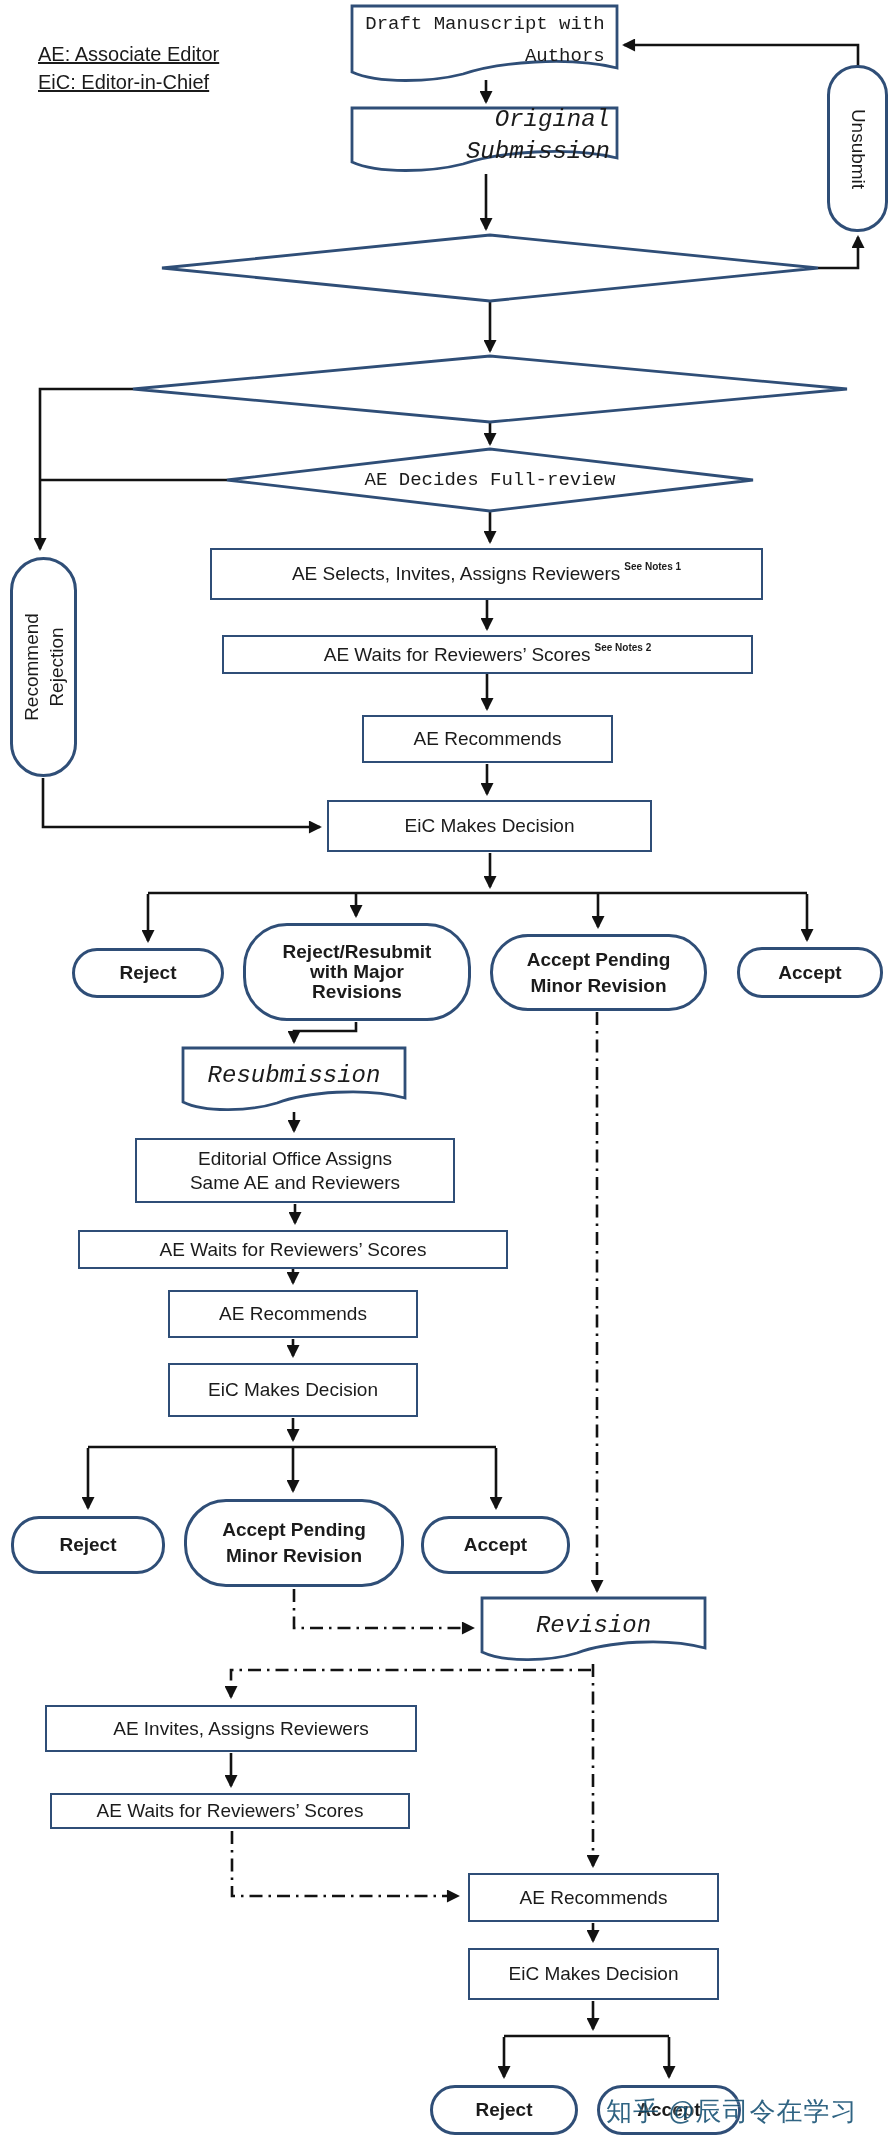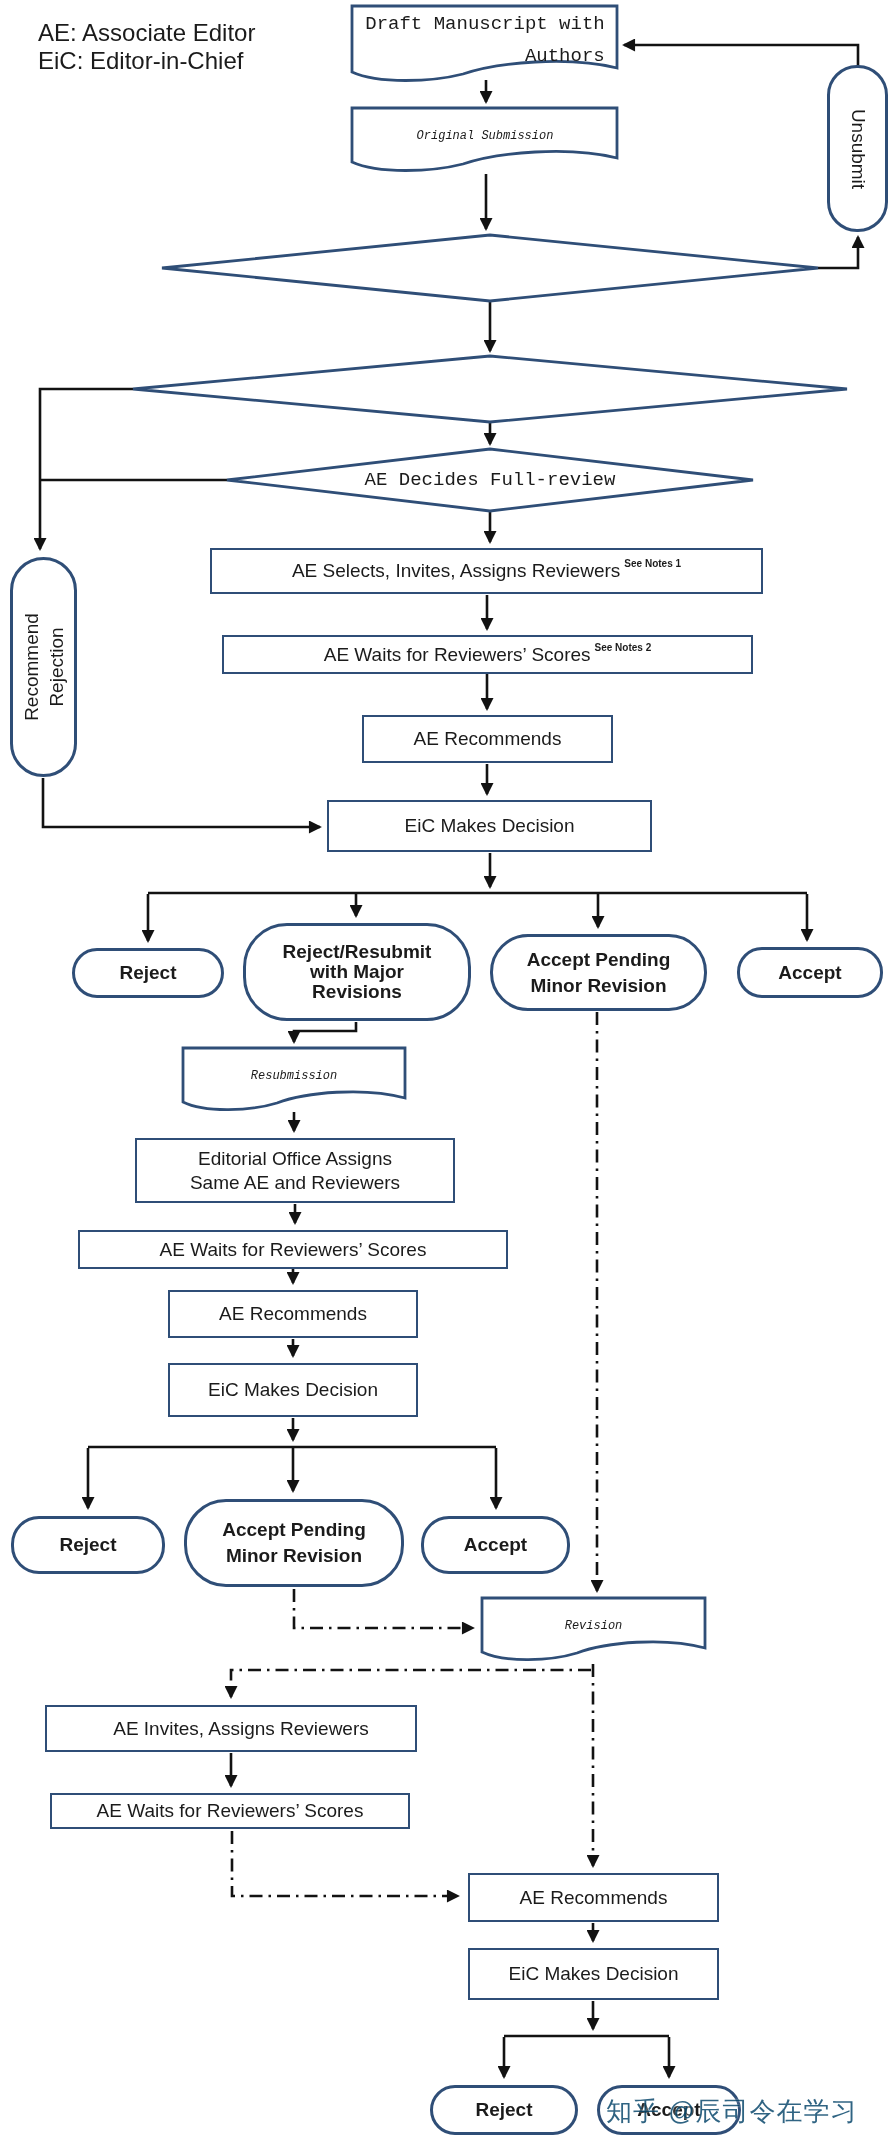--- a/index.html
+++ b/index.html
@@ -5,22 +5,22 @@
   html,body{margin:0;padding:0;background:#fff;}
   #canvas{position:relative;width:890px;height:2141px;background:#ffffff;
           font-family:"Liberation Sans",sans-serif;color:#1b1b1b;overflow:hidden;}
   #wires{position:absolute;left:0;top:0;width:890px;height:2141px;}
   .box,.stadium{position:absolute;box-sizing:border-box;background:#fff;
     border:2.5px solid #2f4e77;display:flex;align-items:center;justify-content:center;
     text-align:center;font-size:19px;line-height:24px;white-space:pre-line;z-index:2;}
   .stadium{border-width:3px;font-weight:bold;}
   .lbl{position:absolute;display:flex;align-items:center;justify-content:center;
     text-align:right;font-size:19px;line-height:32px;white-space:pre-line;z-index:3;font-family:Liberation Mono, monospace;}
-  .doclbl{font-style:italic;font-size:12px;}
-  .legend{position:absolute;left:38px;top:19px;font-size:24px;line-height:28px;z-index:3;}
+  .doclbl{font-style:italic;font-size:24px;}
+  .legend{position:absolute;left:38px;top:40px;font-size:20px;line-height:28px;z-index:3;text-decoration:underline;}
   sup.note{font-size:10px;font-weight:bold;margin-left:4px;position:relative;top:-7px;}
   .vtext{position:absolute;left:50%;top:50%;text-align:center;font-weight:normal;
     font-size:19px;line-height:25px;white-space:pre-line;}
   .cw{transform:translate(-50%,-50%) rotate(90deg);width:160px;}
   .ccw{transform:translate(-50%,-50%) rotate(-90deg);width:210px;}
   .watermark{position:absolute;left:606px;top:2094px;font-size:26px;letter-spacing:1px;
     color:#0c4a6e;opacity:.85;z-index:5;white-space:nowrap;
     text-shadow:0 0 2px rgba(255,255,255,.9);}
 </style>
 </head>
@@ -109,21 +109,21 @@
   <div class="lbl" style="left:360px;top:466px;width:260px;height:28px;">AE Decides Full-review</div>
 
   <div class="stadium" style="left:827px;top:65px;width:61px;height:167px;border-radius:30px;">
     <span class="vtext cw">Unsubmit</span>
   </div>
   <div class="stadium" style="left:10px;top:557px;width:67px;height:220px;border-radius:34px;">
     <span class="vtext ccw">Recommend
 Rejection</span>
   </div>
 
-  <div class="box" style="left:210px;top:548px;width:553px;height:46px;">
+  <div class="box" style="left:210px;top:548px;width:553px;height:52px;">
     <span>AE Selects, Invites, Assigns Reviewers</span><sup class="note">See Notes 1</sup>
   </div>
   <div class="box" style="left:222px;top:635px;width:531px;height:39px;">
     <span>AE Waits for Reviewers’ Scores</span><sup class="note">See Notes 2</sup>
   </div>
   <div class="box" style="left:362px;top:715px;width:251px;height:48px;">AE Recommends</div>
   <div class="box" style="left:327px;top:800px;width:325px;height:52px;">EiC Makes Decision</div>
 
   <div class="stadium" style="left:72px;top:948px;width:152px;height:50px;border-radius:25px;">Reject</div>
   <div class="stadium" style="left:243px;top:923px;width:228px;height:98px;border-radius:44px;line-height:20px;">Reject/Resubmit

